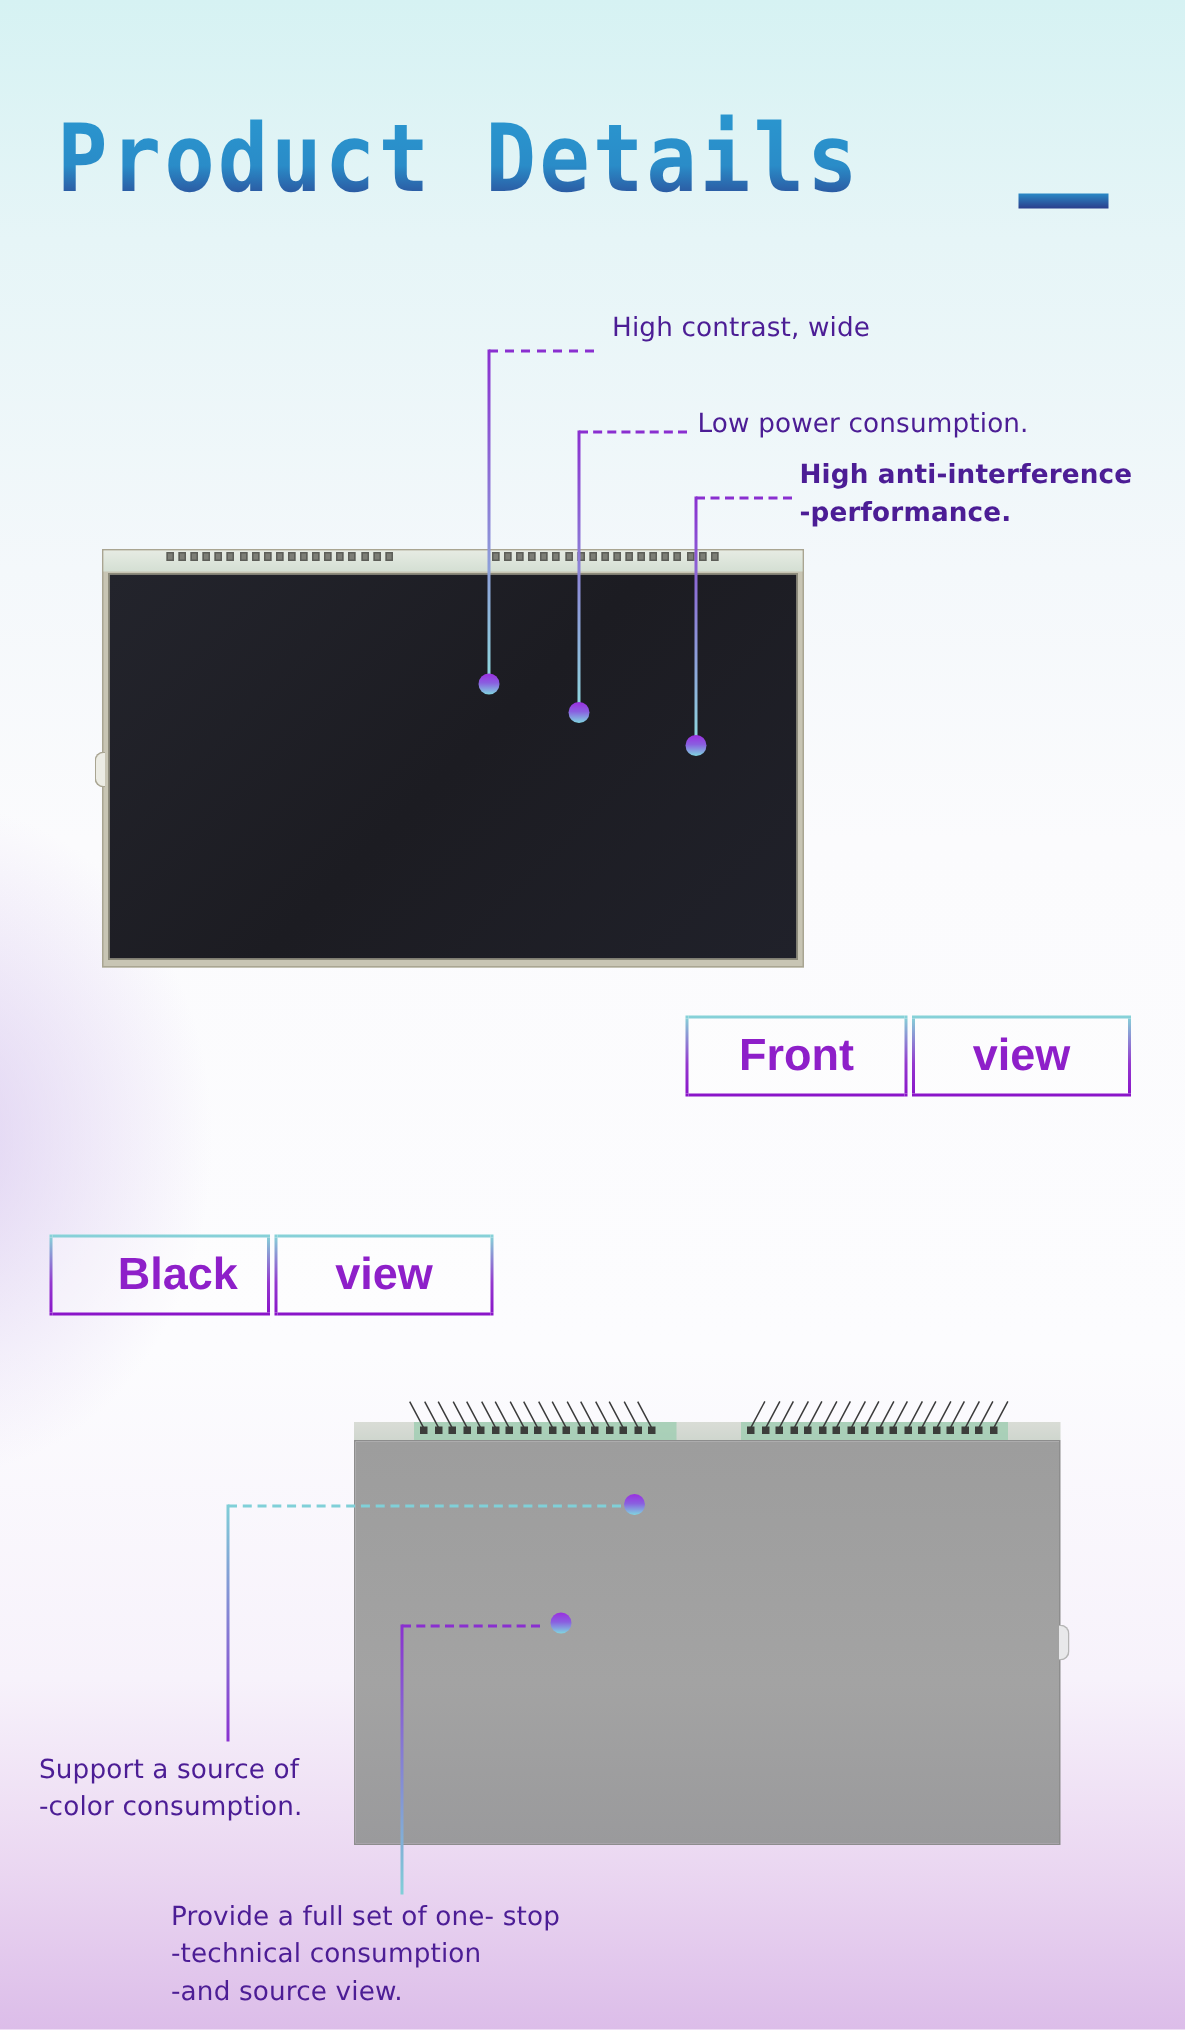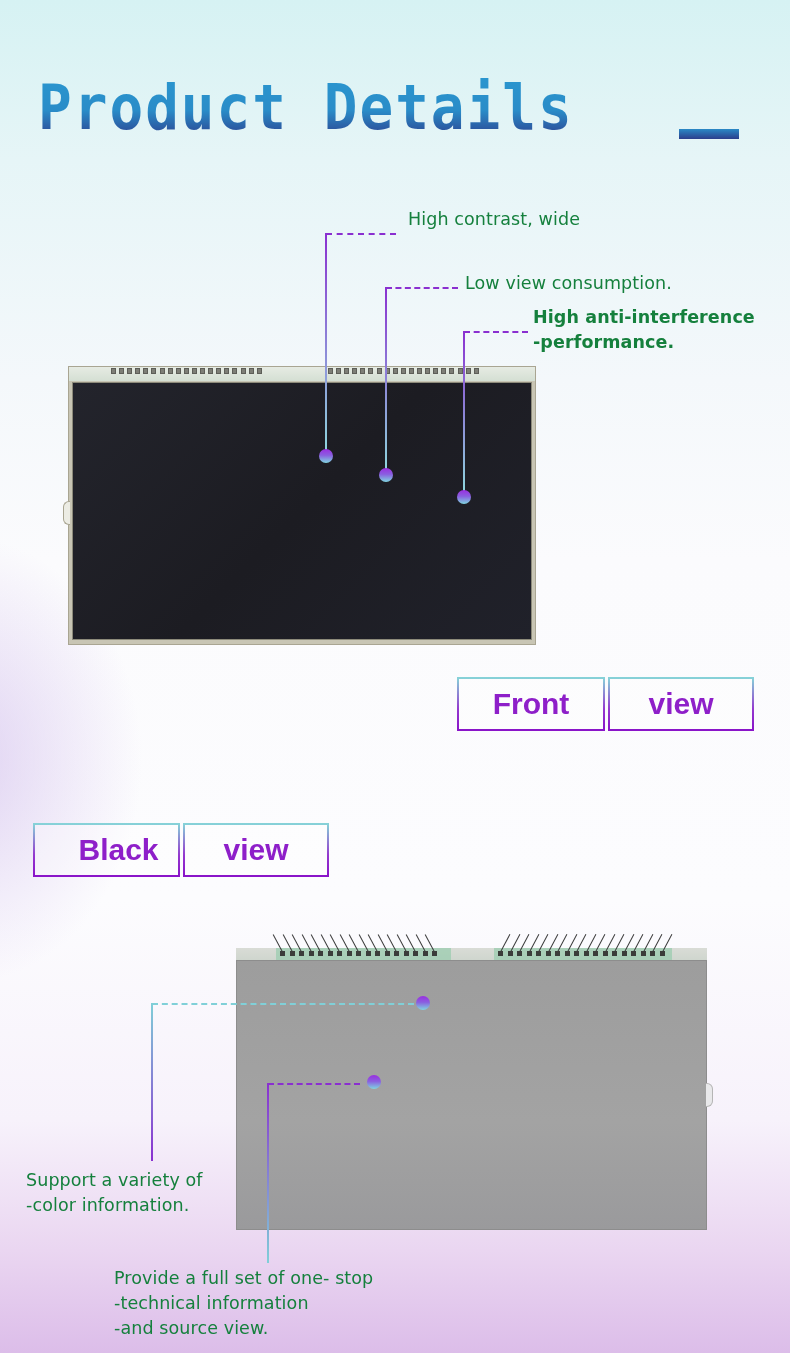--- a/index.html
+++ b/index.html
@@ -15,21 +15,21 @@
     font-family:"DejaVu Sans Mono", monospace; font-weight:bold; font-size:56px; letter-spacing:2px;
     background:linear-gradient(180deg, #2a96cf 0%, #2a8cc8 55%, #2c3f8e 100%);
     -webkit-background-clip:text; background-clip:text; color:transparent;
     transform:scaleY(1.12); transform-origin:top left; line-height:1;
   }
   .title-bar {
     position:absolute; left:679px; top:129px; width:60px; height:10px;
     background:linear-gradient(180deg, #2a89c6, #2b3e8c);
   }
   .label {
-    position:absolute; font-size:17.5px; color:#15803d; line-height:25px; white-space:pre;
+    position:absolute; font-size:17.5px; color:#4c1d95; line-height:25px; white-space:pre;
     font-family:"DejaVu Sans", sans-serif; letter-spacing:0.1px;
   }
   .hline { position:absolute; height:0; border-top:2px dashed; }
   .vline { position:absolute; width:0; border-left:2px dashed; }
   .dot {
     position:absolute; width:14px; height:14px; border-radius:50%;
     background:linear-gradient(180deg, #9a2fe0 0%, #8a5fe0 45%, #7fd6e0 100%);
   }
   
   .lcd-front {
@@ -148,21 +148,21 @@
 </div>
 
 <div class="hline" style="left:326px; top:233px; width:70px; border-color:#8a2fd0;"></div>
 <div class="vline" style="left:325px; top:233px; height:217px; border-image:linear-gradient(180deg,#8a2fd0,#8fd6de) 1;"></div>
 <div class="dot" style="left:319px; top:449px;"></div>
 <div class="label" style="left:408px; top:207px;"><span>High contrast, wide</span><br></div>
 
 <div class="hline" style="left:386px; top:287px; width:72px; border-color:#8a2fd0;"></div>
 <div class="vline" style="left:385px; top:287px; height:182px; border-image:linear-gradient(180deg,#8a2fd0,#8fd6de) 1;"></div>
 <div class="dot" style="left:379px; top:468px;"></div>
-<div class="label" style="left:465px; top:271px;"><span>Low view consumption.</span></div>
+<div class="label" style="left:465px; top:271px;"><span>Low power consumption.</span></div>
 
 <div class="hline" style="left:464px; top:331px; width:64px; border-color:#8a2fd0;"></div>
 <div class="vline" style="left:463px; top:331px; height:160px; border-image:linear-gradient(180deg,#8a2fd0,#8fd6de) 1;"></div>
 <div class="dot" style="left:457px; top:490px;"></div>
 <div class="label" style="left:533px; top:305px;font-weight:bold;"><span>High anti-interference</span><br><span>-performance.</span></div>
 
 <div class="tag" style="left:457px; top:677px;">
   <div class="cell" style="width:148px;">Front</div>
   <div class="cell" style="width:146px;">view</div>
 </div>
@@ -216,18 +216,18 @@
       <div class="pin"></div>
       <div class="pin"></div>
   </div>
   <div class="body"></div>
   <div class="tab"></div>
 </div>
 
 <div class="dot" style="left:416px; top:996px;"></div>
 <div class="hline" style="left:152px; top:1003px; width:262px; border-color:#80d0d8;"></div>
 <div class="vline" style="left:151px; top:1003px; height:158px; border-image:linear-gradient(180deg,#80d0d8,#8a2fd0) 1;"></div>
-<div class="label" style="left:26px; top:1168px;"><span>Support a variety of</span><br><span>-color information.</span></div>
+<div class="label" style="left:26px; top:1168px;"><span>Support a source of</span><br><span>-color consumption.</span></div>
 
 <div class="dot" style="left:367px; top:1075px;"></div>
 <div class="hline" style="left:268px; top:1083px; width:92px; border-color:#8a2fd0;"></div>
 <div class="vline" style="left:267px; top:1083px; height:180px; border-image:linear-gradient(180deg,#8a2fd0,#80d0d8) 1;"></div>
-<div class="label" style="left:114px; top:1266px;"><span>Provide a full set of one- stop</span><br><span>-technical information</span><br><span>-and source view.</span></div>
+<div class="label" style="left:114px; top:1266px;"><span>Provide a full set of one- stop</span><br><span>-technical consumption</span><br><span>-and source view.</span></div>
 
 </body></html>

